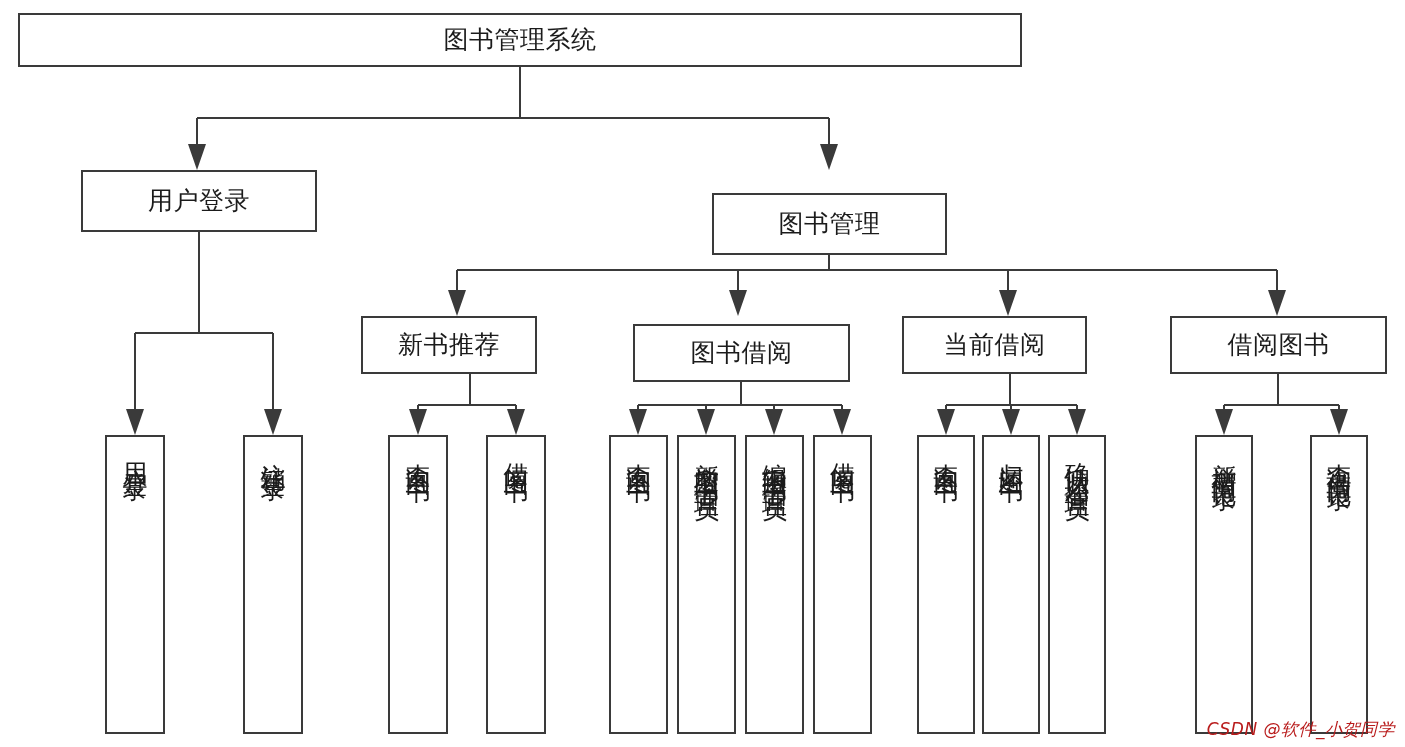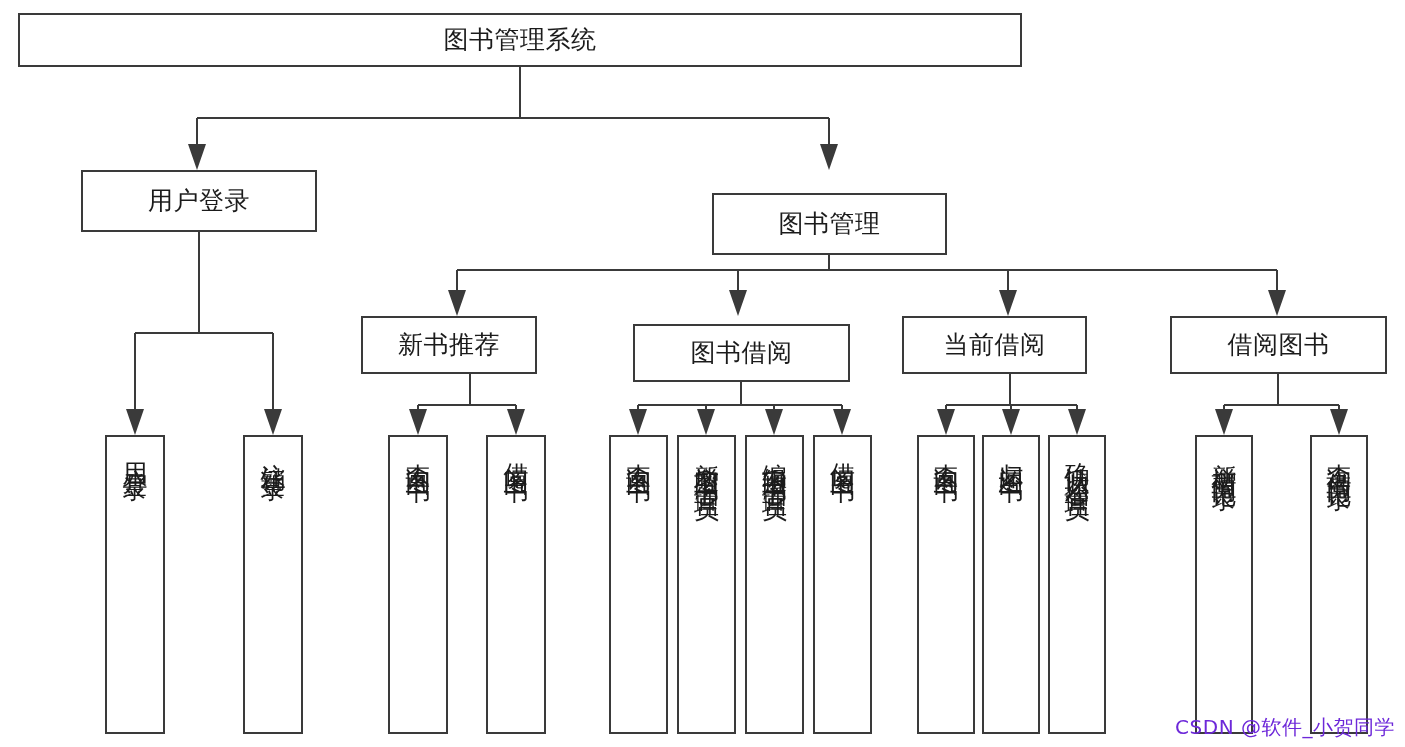--- a/index.html
+++ b/index.html
@@ -61,25 +61,26 @@
     text-orientation: upright;
     font-size: 25px;
     line-height: 1;
     letter-spacing: 5px;
     display: block;
   }
   #watermark {
     position: absolute;
     right: 10px;
     bottom: 6px;
-    font-size: 20px;
-    color: #6d28d9;
+    font-size: 17px;
+    color: #b91c1c;
     letter-spacing: 0.5px;
     white-space: nowrap;
     user-select: none;
+    font-style: italic;
   }
 </style>
 </head>
 <body>
 
 <div id="diagram-canvas">
 
   <svg id="edge-layer" width="1405" height="747" viewBox="0 0 1405 747" xmlns="http://www.w3.org/2000/svg">
       <line x1="520" y1="67" x2="520" y2="118" stroke="#3a3a3a" stroke-width="2.6" shape-rendering="crispEdges"></line>
       <line x1="197" y1="118" x2="829" y2="118" stroke="#3a3a3a" stroke-width="2.6" shape-rendering="crispEdges"></line>

